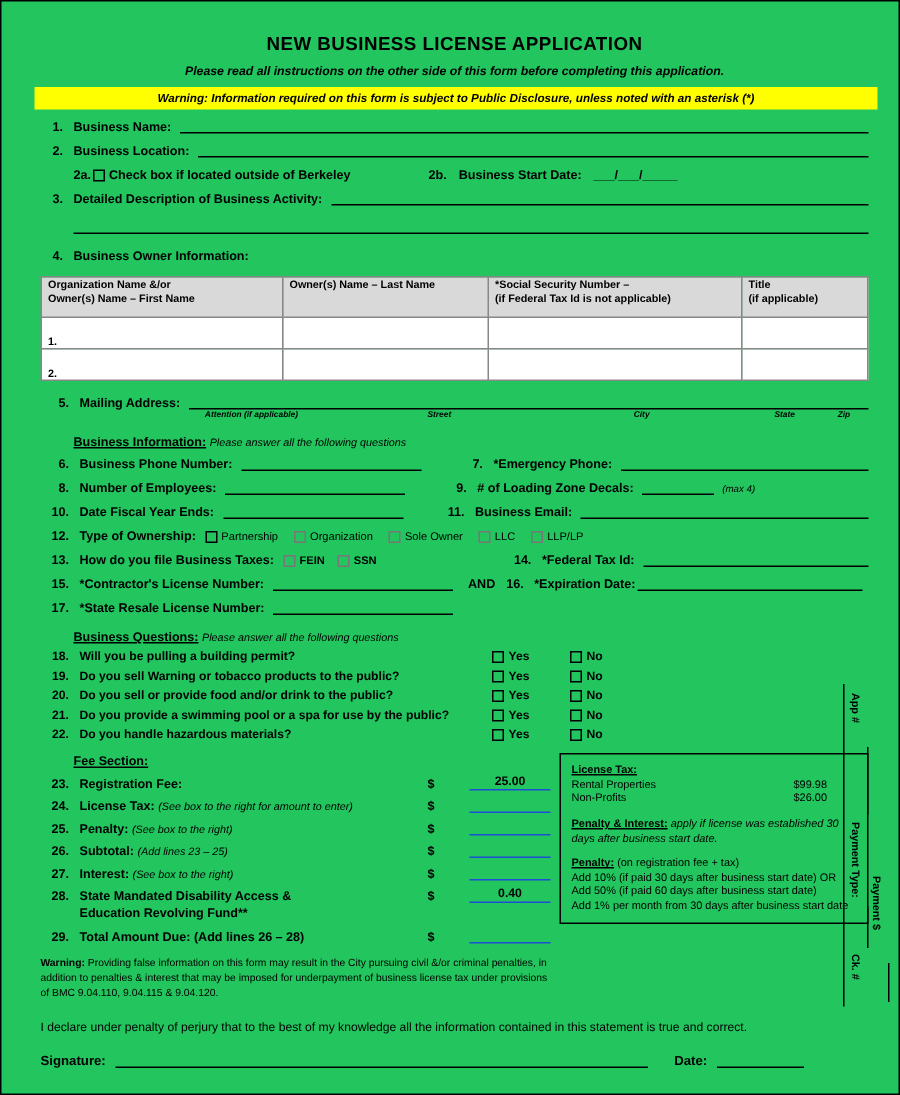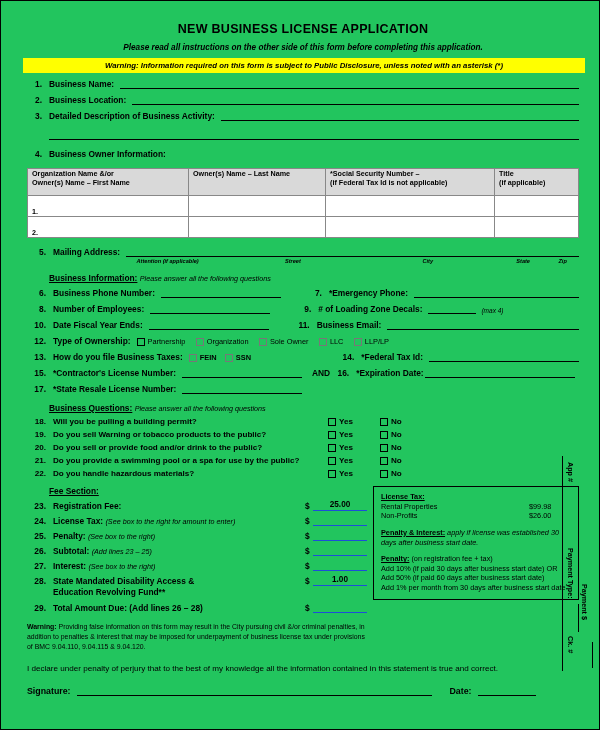--- a/index.html
+++ b/index.html
@@ -164,20 +164,21 @@
   
   .fee-wrap { display: flex; margin-top: 8px; }
   .fee-left { width: 340px; flex: none; }
   .fee-right { flex: 1 1 auto; padding-left: 6px; }
   .feerow {
     display: flex;
     align-items: flex-end;
     font-size: 8.4px;
     font-weight: bold;
     margin-top: 4px;
+    gap: 20px;
   }
   .feelabel { flex: 1 1 auto; }
   .dollar { width: 8px; flex: none; }
   .amt {
     width: 54px;
     flex: none;
     border-bottom: 1px solid #1d4ed8;
     text-align: center;
     font-size: 8.2px;
     font-weight: bold;
@@ -253,20 +254,30 @@
     <span class="lbl">Business Name:</span>
     <span class="line"></span>
   </div>
 
   <div class="row">
     <span class="num">2.</span>
     <span class="lbl">Business Location:</span>
     <span class="line"></span>
   </div>
 
+  <div class="row">
+    <span class="num"></span>
+    <span class="lbl">2a.</span>
+    <span class="cbox"></span>
+    <span class="lbl">Check box if located outside of Berkeley</span>
+    <span style="width:52px"></span>
+    <span class="lbl">2b.</span>
+    <span class="lbl" style="margin-left:8px">Business Start Date:</span>
+    <span class="lbl" style="margin-left:8px">___/___/_____</span>
+  </div>
 
   <div class="row">
     <span class="num">3.</span>
     <span class="lbl">Detailed Description of Business Activity:</span>
     <span class="line"></span>
   </div>
   <div class="row" style="margin-top:9px">
     <span class="num"></span>
     <span class="line" style="margin-left:0"></span>
   </div>
@@ -470,21 +481,21 @@
 
       <div class="feerow">
         <span class="feelabel"><span class="num wide" style="display:inline-block">27.</span><span>Interest:</span> <span class="ital">(See box to the right)</span></span>
         <span class="dollar">$</span>
         <span class="amt"></span>
       </div>
 
       <div class="feerow">
         <span class="feelabel"><span class="num wide" style="display:inline-block">28.</span><span>State Mandated Disability Access &amp;</span></span>
         <span class="dollar">$</span>
-        <span class="amt">1.00</span>
+        <span class="amt">0.40</span>
       </div>
       <div class="feerow" style="margin-top:1px">
         <span class="feelabel" style="padding-left:26px">Education Revolving Fund**</span>
         <span class="dollar"></span>
         <span style="width:54px"></span>
       </div>
 
       <div class="feerow" style="margin-top:5px">
         <span class="feelabel"><span class="num wide" style="display:inline-block">29.</span><span>Total Amount Due: (Add lines 26 – 28)</span></span>
         <span class="dollar">$</span>

